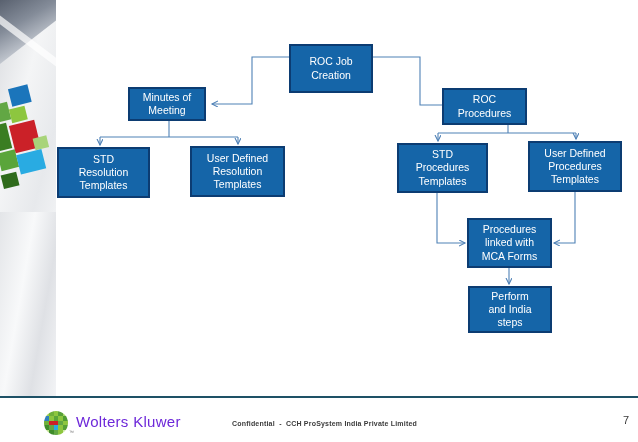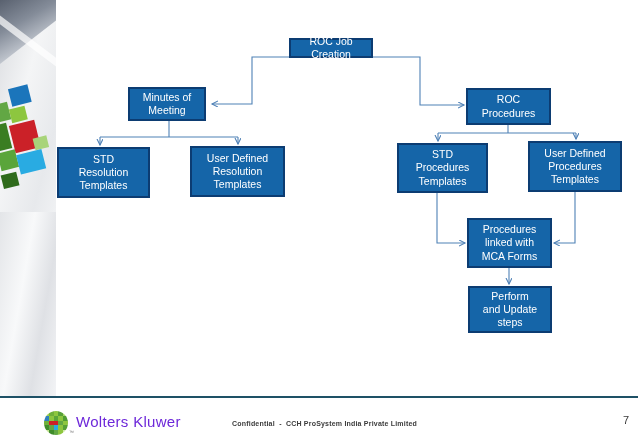--- a/index.html
+++ b/index.html
@@ -29,23 +29,23 @@
   .sq-dgreen2{left:4px;top:82px;width:16px;height:14px;background:#2f6b1c;}
 
   
   .title{position:absolute;left:70px;top:7px;font-size:20px;font-weight:700;
          color:var(--title,#1b6aa7);letter-spacing:.2px;}
 
   
   .node{position:absolute;box-sizing:border-box;display:flex;align-items:center;justify-content:center;
         background:var(--node-fill,#1565a8);border:2px solid var(--node-border,#0c3c72);
         color:#fff;font-size:10.5px;line-height:1.25;text-align:center;white-space:pre-line;}
-  .n0{left:289px;top:38px;width:84px;height:20px;}
+  .n0{left:289px;top:44px;width:84px;height:49px;}
   .n1{left:128px;top:87px;width:78px;height:34px;}
-  .n2{left:466px;top:88px;width:85px;height:37px;}
+  .n2{left:442px;top:88px;width:85px;height:37px;}
   .n3{left:57px;top:147px;width:93px;height:51px;}
   .n4{left:190px;top:146px;width:95px;height:51px;}
   .n5{left:397px;top:143px;width:91px;height:50px;}
   .n6{left:528px;top:141px;width:94px;height:51px;}
   .n7{left:467px;top:218px;width:85px;height:50px;}
   .n8{left:468px;top:286px;width:84px;height:47px;}
 
   
   .connectors{position:absolute;left:0;top:0;width:638px;height:442px;pointer-events:none;}
   .connectors path{fill:none;stroke:var(--connector,#4f81b6);stroke-width:1.1;}
@@ -123,21 +123,21 @@
   <div class="node n5">STD
 Procedures
 Templates</div>
   <div class="node n6">User Defined
 Procedures
 Templates</div>
   <div class="node n7">Procedures
 linked with
 MCA Forms</div>
   <div class="node n8">Perform
-and Update
+and India
 steps</div>
 
   <div class="footer-rule"></div>
   <div class="logo">
       <span style="background: rgb(156, 204, 85);"></span>
       <span style="background: rgb(111, 176, 58);"></span>
       <span style="background: rgb(141, 198, 63);"></span>
       <span style="background: rgb(87, 160, 55);"></span>
       <span style="background: rgb(166, 212, 104);"></span>
       <span style="background: rgb(47, 127, 191);"></span>

